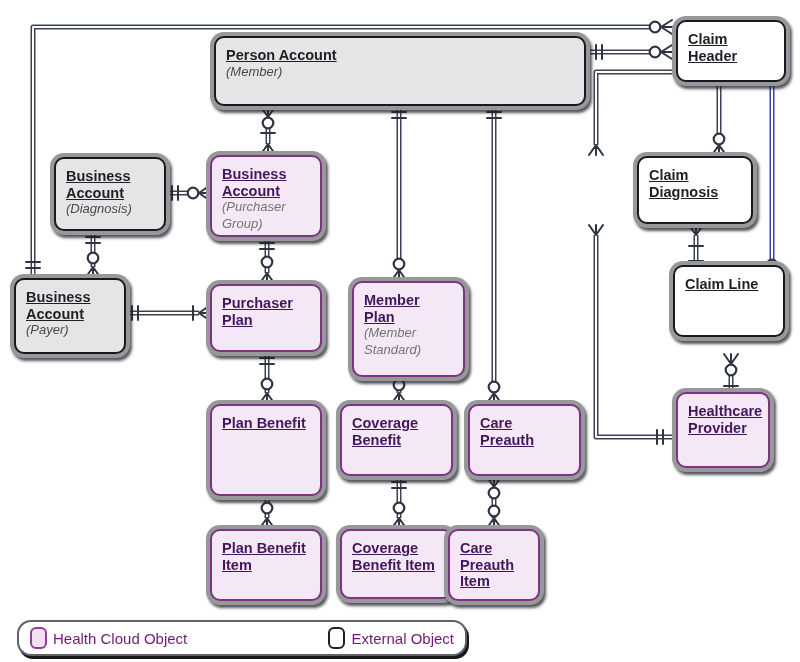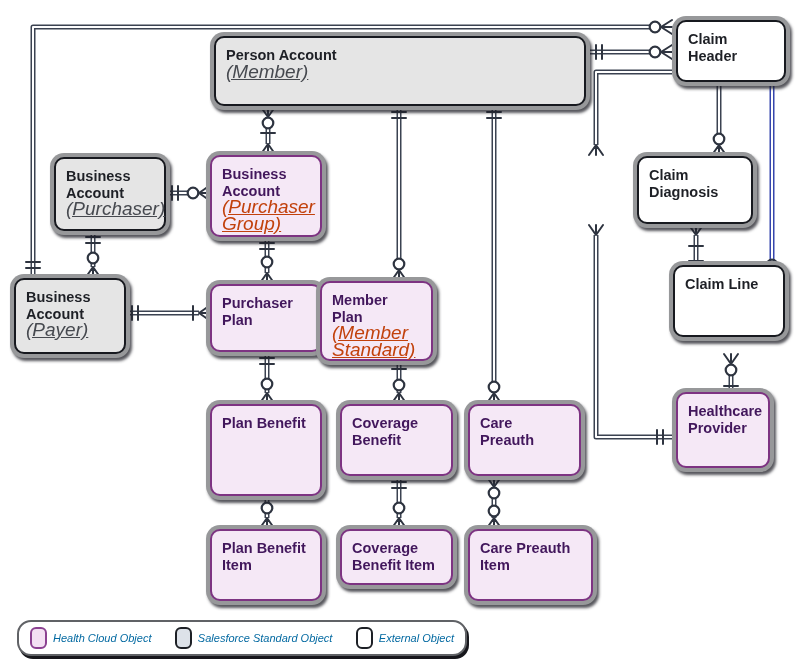--- a/index.html
+++ b/index.html
@@ -12,43 +12,43 @@
   .wire.blue{stroke:#3646ad;}
   .core{fill:none;stroke:#ffffff;stroke-width:2;stroke-linejoin:round;}
   .glyph{fill:none;stroke:#2e3440;stroke-width:2;stroke-linecap:round;}
   .dot{fill:#ffffff;stroke:#2e3440;stroke-width:2.2;}
 
   .node{
     position:absolute;z-index:2;box-sizing:border-box;
     border-radius:10px;padding:9px 10px;
     box-shadow:0 0 0 4px #97989a, 2px 3px 3px 4px rgba(30,30,38,0.75);
   }
-  .node .title{font-size:14.5px;font-weight:600;line-height:16.5px;}
-  .node .subtitle{font-size:19px;font-style:italic;line-height:16.5px;text-decoration:underline;}
+  .node .title{font-size:14.5px;font-weight:600;line-height:16.5px;text-decoration:underline;}
+  .node .subtitle{font-size:13px;font-style:italic;line-height:16.5px;}
   .node.standard{background:#e5e5e5;border:2.5px solid #17191f;}
   .node.standard .title{color:#1e2026;}
   .node.standard .subtitle{color:#46494f;}
   .node.external{background:#ffffff;border:2.5px solid #17191f;}
   .node.external .title{color:#1e2026;}
   .node.health{background:#f5e8f6;border:2.5px solid #7d3382;}
   .node.health .title{color:#42175c;}
-  .node.health .subtitle{color:#c2410c;}
+  .node.health .subtitle{color:#737373;}
 
   .legend{
     position:absolute;z-index:2;left:17px;top:620px;width:450px;height:36px;
     box-sizing:border-box;background:#ffffff;border:2px solid #606266;border-radius:14px;
     box-shadow:2px 3px 0 0 #17171c;
     display:flex;align-items:center;justify-content:space-between;padding:0 11px;
   }
   .legend-item{display:flex;align-items:center;}
   .swatch{width:17px;height:22px;border-radius:6px;box-sizing:border-box;margin-right:6px;flex:0 0 auto;}
   .swatch.health{background:#f3e0f3;border:2px solid #8b4191;}
   .swatch.standard{background:#dde2e9;border:2px solid #1d2026;}
   .swatch.external{background:#ffffff;border:2px solid #1d2026;}
-  .legend-label{font-size:11px;font-style:italic;color:#0369a1;white-space:nowrap;}
+  .legend-label{font-size:15px;color:#701a75;white-space:nowrap;}
 </style>
 </head>
 <body>
 
 <div id="canvas">
 
   <svg id="wires" width="800" height="662" viewBox="0 0 800 662">
     <defs>
       <path id="c1" d="M33 274 V27 H661"></path>
       <path id="c2" d="M590 52 H661"></path>
@@ -195,21 +195,21 @@
     <div class="title">Person Account</div>
     <div class="subtitle">(Member)</div>
   </div>
 
   <div class="node external" style="left:676px;top:20px;width:110px;height:62px">
     <div class="title">Claim Header</div>
   </div>
 
   <div class="node standard" style="left:54px;top:157px;width:112px;height:74px">
     <div class="title">Business Account</div>
-    <div class="subtitle">(Purchaser)</div>
+    <div class="subtitle">(Diagnosis)</div>
   </div>
 
   <div class="node health" style="left:210px;top:155px;width:112px;height:82px">
     <div class="title">Business Account</div>
     <div class="subtitle">(Purchaser Group)</div>
   </div>
 
 
   <div class="node external" style="left:637px;top:156px;width:116px;height:68px">
     <div class="title">Claim Diagnosis</div>
@@ -217,21 +217,21 @@
 
   <div class="node standard" style="left:14px;top:278px;width:112px;height:76px">
     <div class="title">Business Account</div>
     <div class="subtitle">(Payer)</div>
   </div>
 
   <div class="node health" style="left:210px;top:284px;width:112px;height:68px">
     <div class="title">Purchaser Plan</div>
   </div>
 
-  <div class="node health" style="left:320px;top:281px;width:113px;height:80px">
+  <div class="node health" style="left:352px;top:281px;width:113px;height:96px">
     <div class="title">Member Plan</div>
     <div class="subtitle">(Member Standard)</div>
   </div>
 
   <div class="node external" style="left:673px;top:265px;width:112px;height:72px">
     <div class="title">Claim Line</div>
   </div>
 
   <div class="node health" style="left:210px;top:404px;width:112px;height:92px">
     <div class="title">Plan Benefit</div>
@@ -246,36 +246,32 @@
   </div>
 
   <div class="node health" style="left:676px;top:392px;width:94px;height:76px">
     <div class="title">Healthcare Provider</div>
   </div>
 
   <div class="node health" style="left:210px;top:529px;width:112px;height:72px">
     <div class="title">Plan Benefit Item</div>
   </div>
 
-  <div class="node health" style="left:340px;top:529px;width:113px;height:56px">
+  <div class="node health" style="left:340px;top:529px;width:113px;height:70px">
     <div class="title">Coverage Benefit Item</div>
   </div>
 
-  <div class="node health" style="left:468px;top:529px;width:125px;height:72px">
+  <div class="node health" style="left:448px;top:529px;width:92px;height:72px">
     <div class="title">Care Preauth Item</div>
   </div>
 
   <div class="legend">
     <div class="legend-item">
       <span class="swatch health"></span>
       <span class="legend-label">Health Cloud Object</span>
     </div>
     <div class="legend-item">
-      <span class="swatch standard"></span>
-      <span class="legend-label">Salesforce Standard Object</span>
-    </div>
-    <div class="legend-item">
       <span class="swatch external"></span>
       <span class="legend-label">External Object</span>
     </div>
   </div>
 
 </div>
 
 </body></html>

